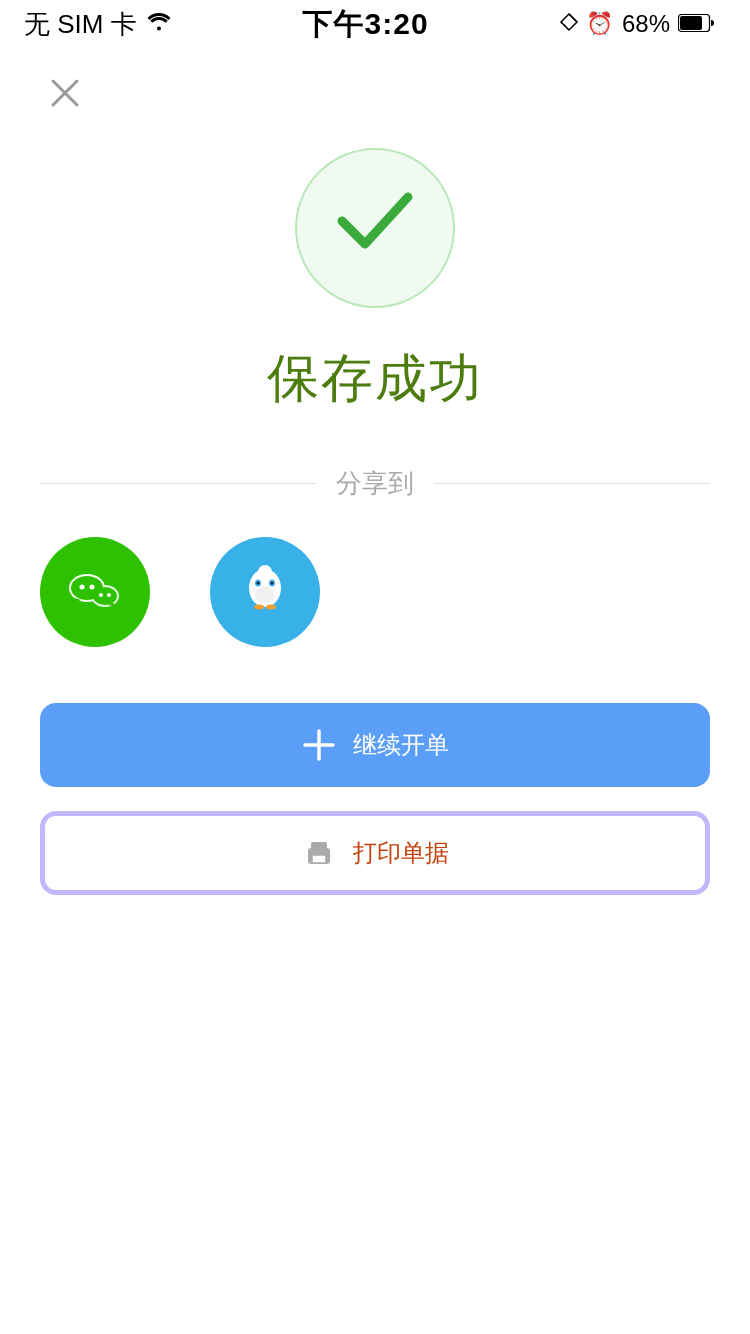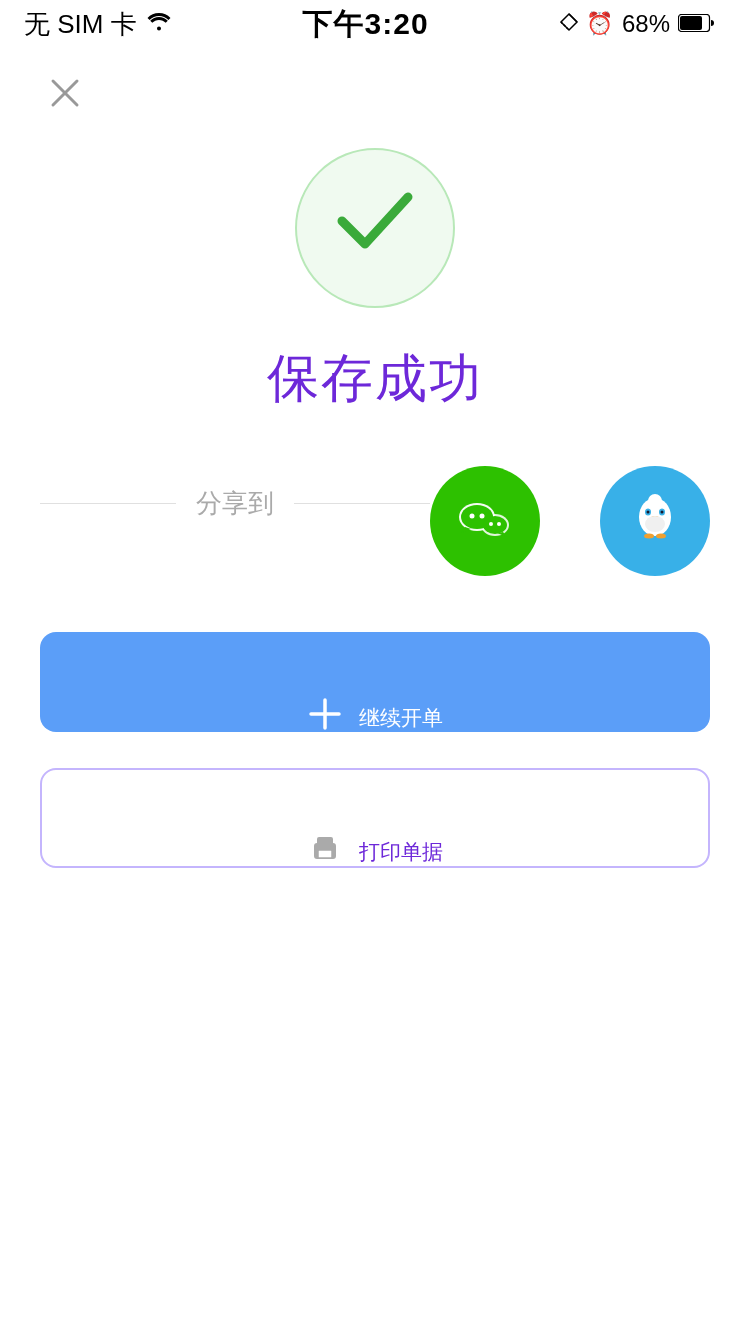--- a/index.html
+++ b/index.html
@@ -96,30 +96,30 @@
       color: #3aaa3a;
       font-size: 80px;
       line-height: 1;
       margin-top: -6px;
     }
 
     
     .title {
       font-size: 52px;
       font-weight: 400;
-      color: #6d28d9;
+      color: #4d7c0f;
       margin-bottom: 52px;
       letter-spacing: 2px;
     }
 
     
     .share-section {
       width: 100%;
       display: flex;
-      flex-direction: row;
+      flex-direction: column;
       margin-bottom: 48px;
     }
     .divider-row {
       width: 100%;
       display: flex;
       align-items: center;
       gap: 20px;
       margin-bottom: 36px;
     }
     .divider-line {
@@ -165,42 +165,41 @@
     
     .actions {
       width: 100%;
       display: flex;
       flex-direction: column;
       gap: 24px;
       margin-top: 8px;
     }
     .action-btn {
       width: 100%;
-      height: 100px;
+      height: 84px;
       border-radius: 16px;
       display: flex;
-      align-items: flex-end;
+      align-items: center;
       justify-content: center;
       gap: 16px;
-      font-size: 21px;
+      font-size: 24px;
       cursor: pointer;
       border: none;
       outline: none;
     }
     .btn-primary {
       background: #5b9ef8;
       color: #ffffff;
       font-weight: 400;
     }
     .btn-secondary {
       background: #ffffff;
-      color: #6d28d9;
-      border: 2px solid #c4b5fd;
+      color: #c2410c;
+      border: 5px solid #c4b5fd;
       font-weight: 400;
-      margin-top: 12px;
     }
     .btn-icon {
       display: flex;
       align-items: center;
       justify-content: center;
     }
     .btn-icon svg {
       width: 36px;
       height: 36px;
     }

